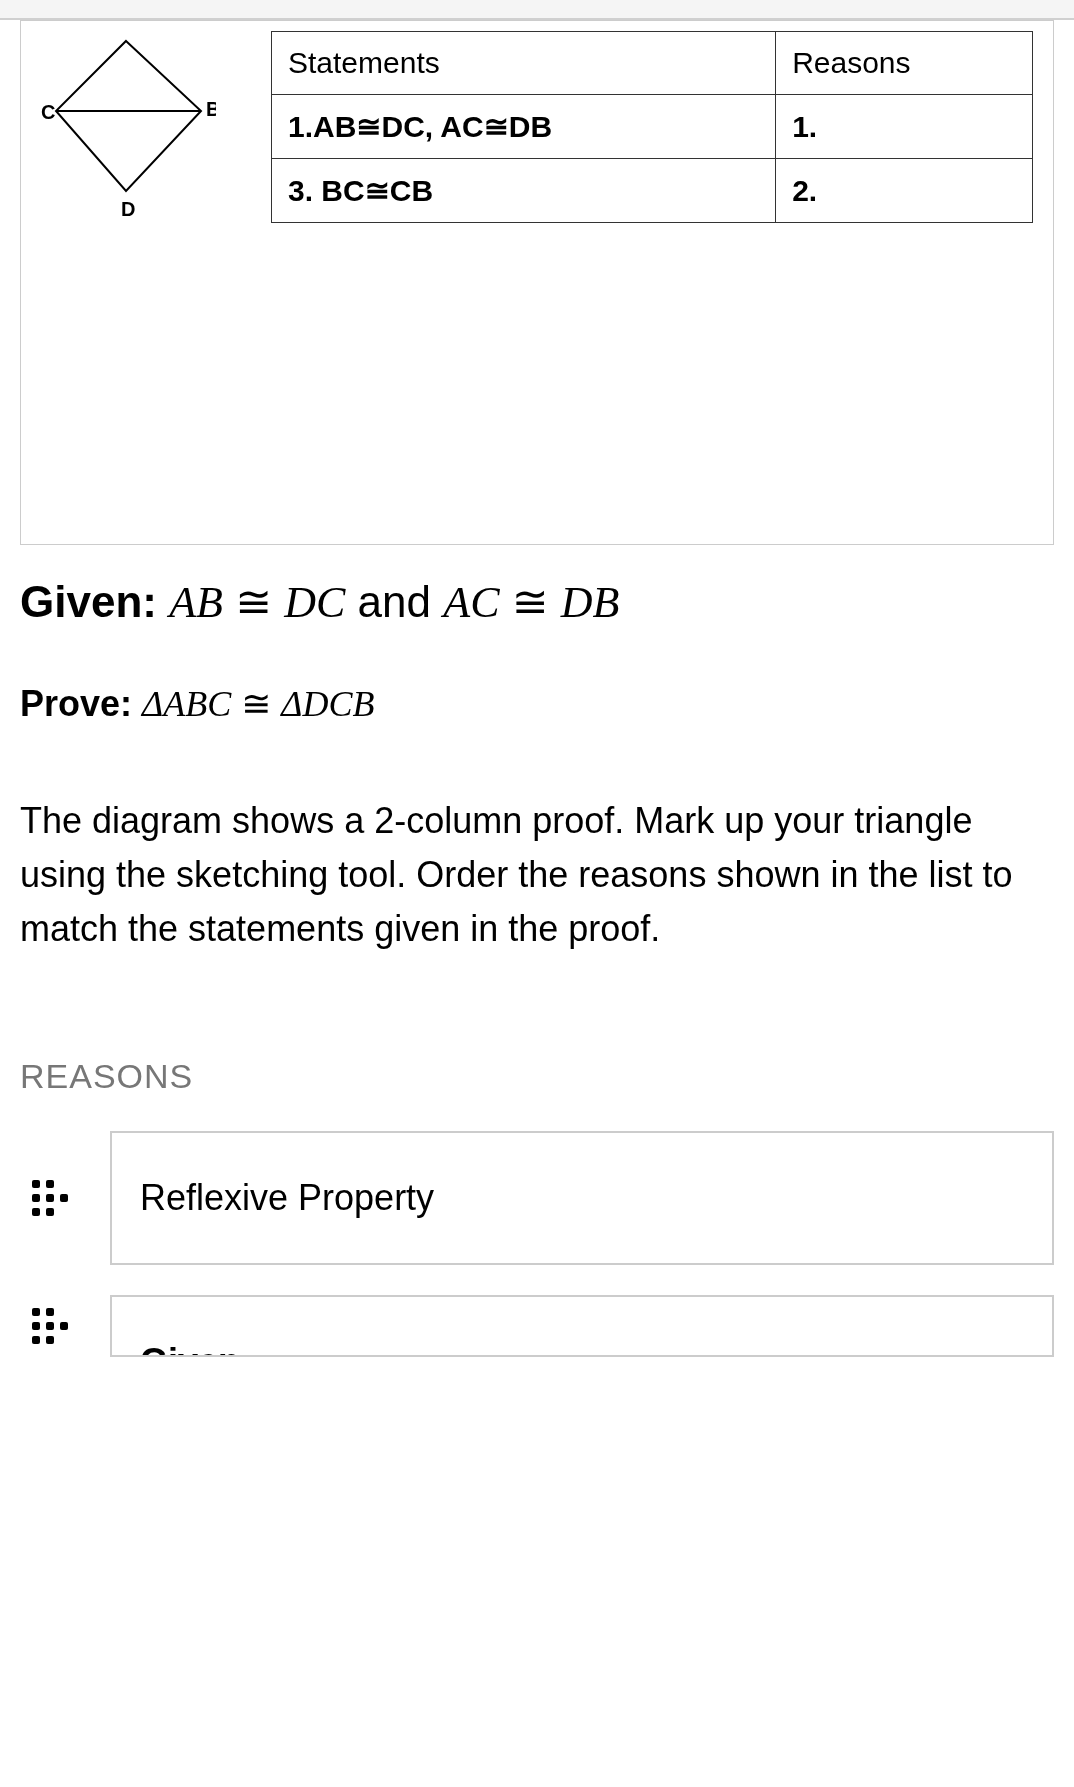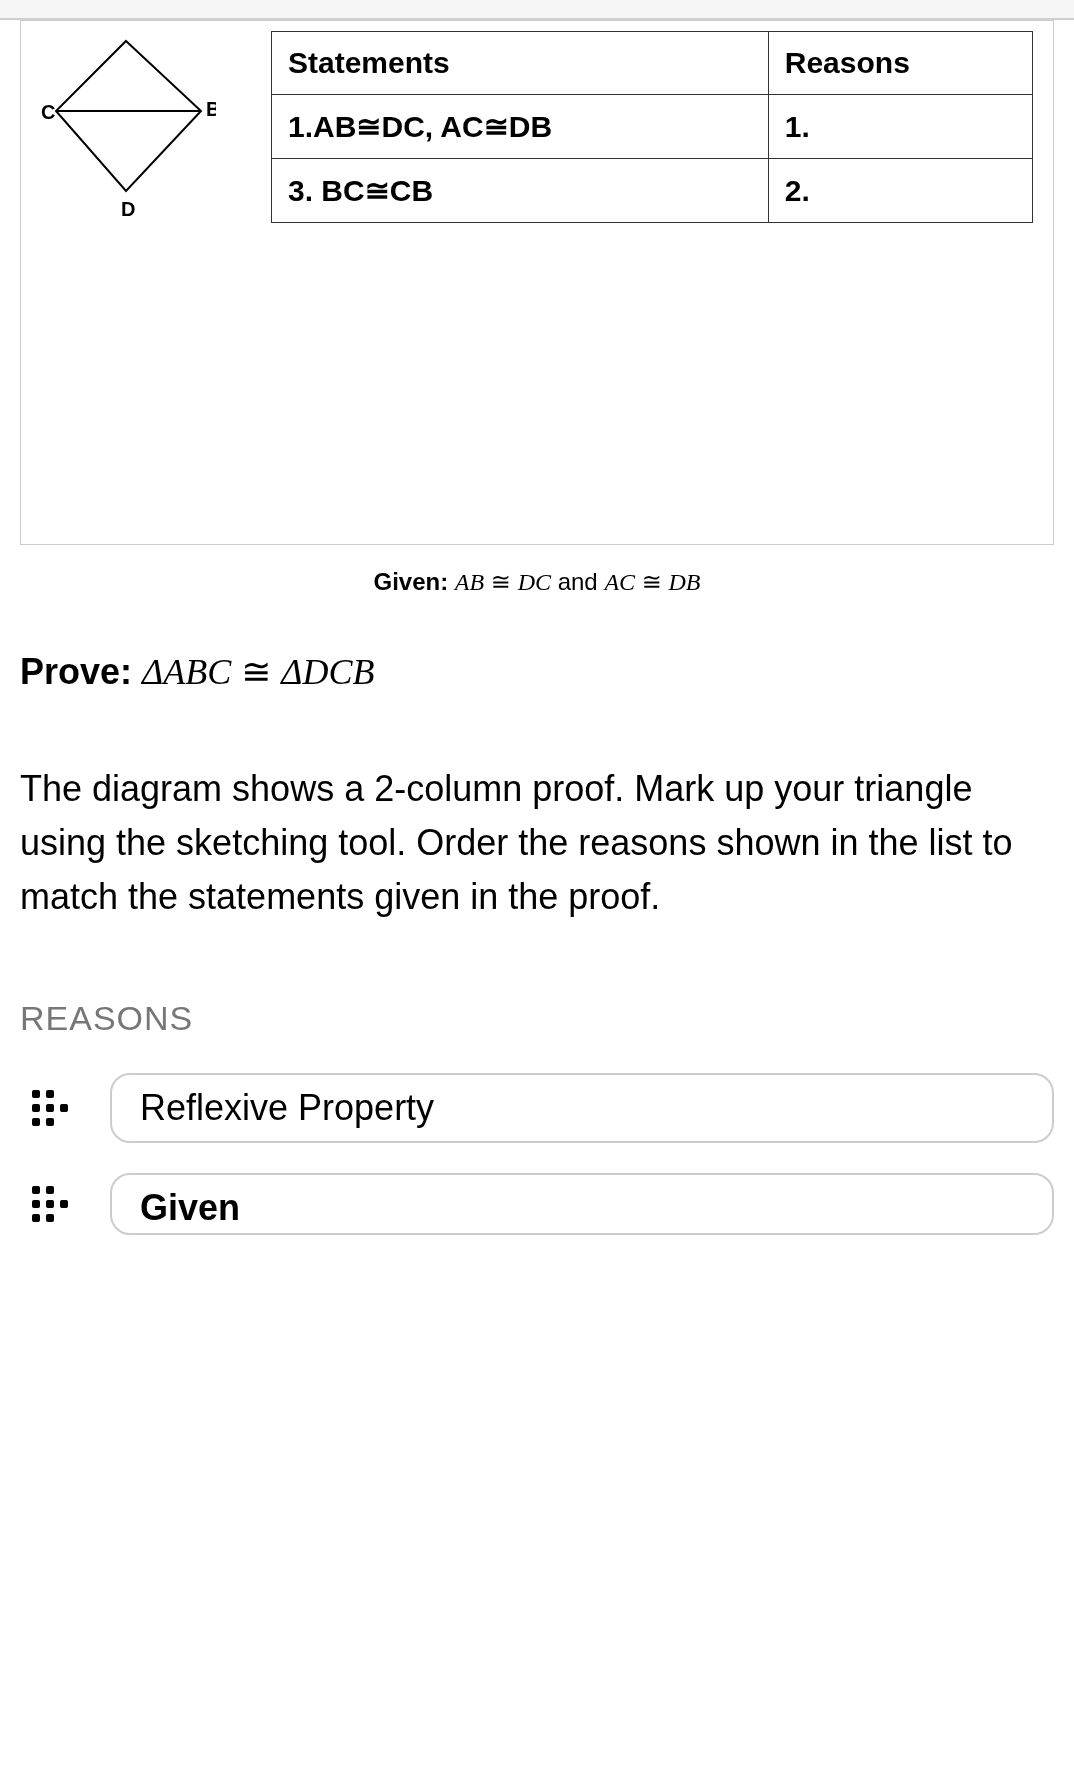--- a/index.html
+++ b/index.html
@@ -44,46 +44,45 @@
     }
     .proof-table th,
     .proof-table td {
       border: 1px solid #333;
       padding: 14px 16px;
       text-align: left;
       font-size: 30px;
       font-weight: bold;
     }
     .proof-table th {
-      font-weight: bold;
+      font-weight: normal;
     }
     .content {
       padding: 20px 20px;
     }
     .given-line {
-      font-size: 24px;
-      margin-top: 3px;
+      font-size: 44px;
+      margin-top: 11px;
       margin-bottom: 55px;
-      text-align: center;
     }
     .prove-line {
       font-size: 36px;
       margin-bottom: 69px;
     }
     .label-bold {
       font-weight: bold;
     }
     .math-italic {
       font-style: italic;
       font-family: 'Times New Roman', serif;
     }
     .instructions {
       font-size: 36px;
       line-height: 1.5;
-      margin-bottom: 75px;
+      margin-bottom: 101px;
     }
     .reasons-heading {
       font-size: 34px;
       color: #777;
       letter-spacing: 1px;
       margin-bottom: 35px;
     }
     .reason-row {
       display: flex;
       align-items: center;
@@ -108,22 +107,22 @@
       height: 8px;
       background: #000;
       border-radius: 2px;
     }
     .drag-dots span.blank {
       background: transparent;
     }
     .reason-card {
       flex: 1;
       border: 2px solid #ccc;
-      border-radius: 20px;
-      padding: 12px 28px;
+      border-radius: 0;
+      padding: 44px 28px;
       font-size: 36px;
       background: #fff;
     }
     .reason-card.cutoff {
       padding-bottom: 5px;
       font-weight: bold;
     }
     .overflow-hide {
       overflow: hidden;
       height: 62px;

